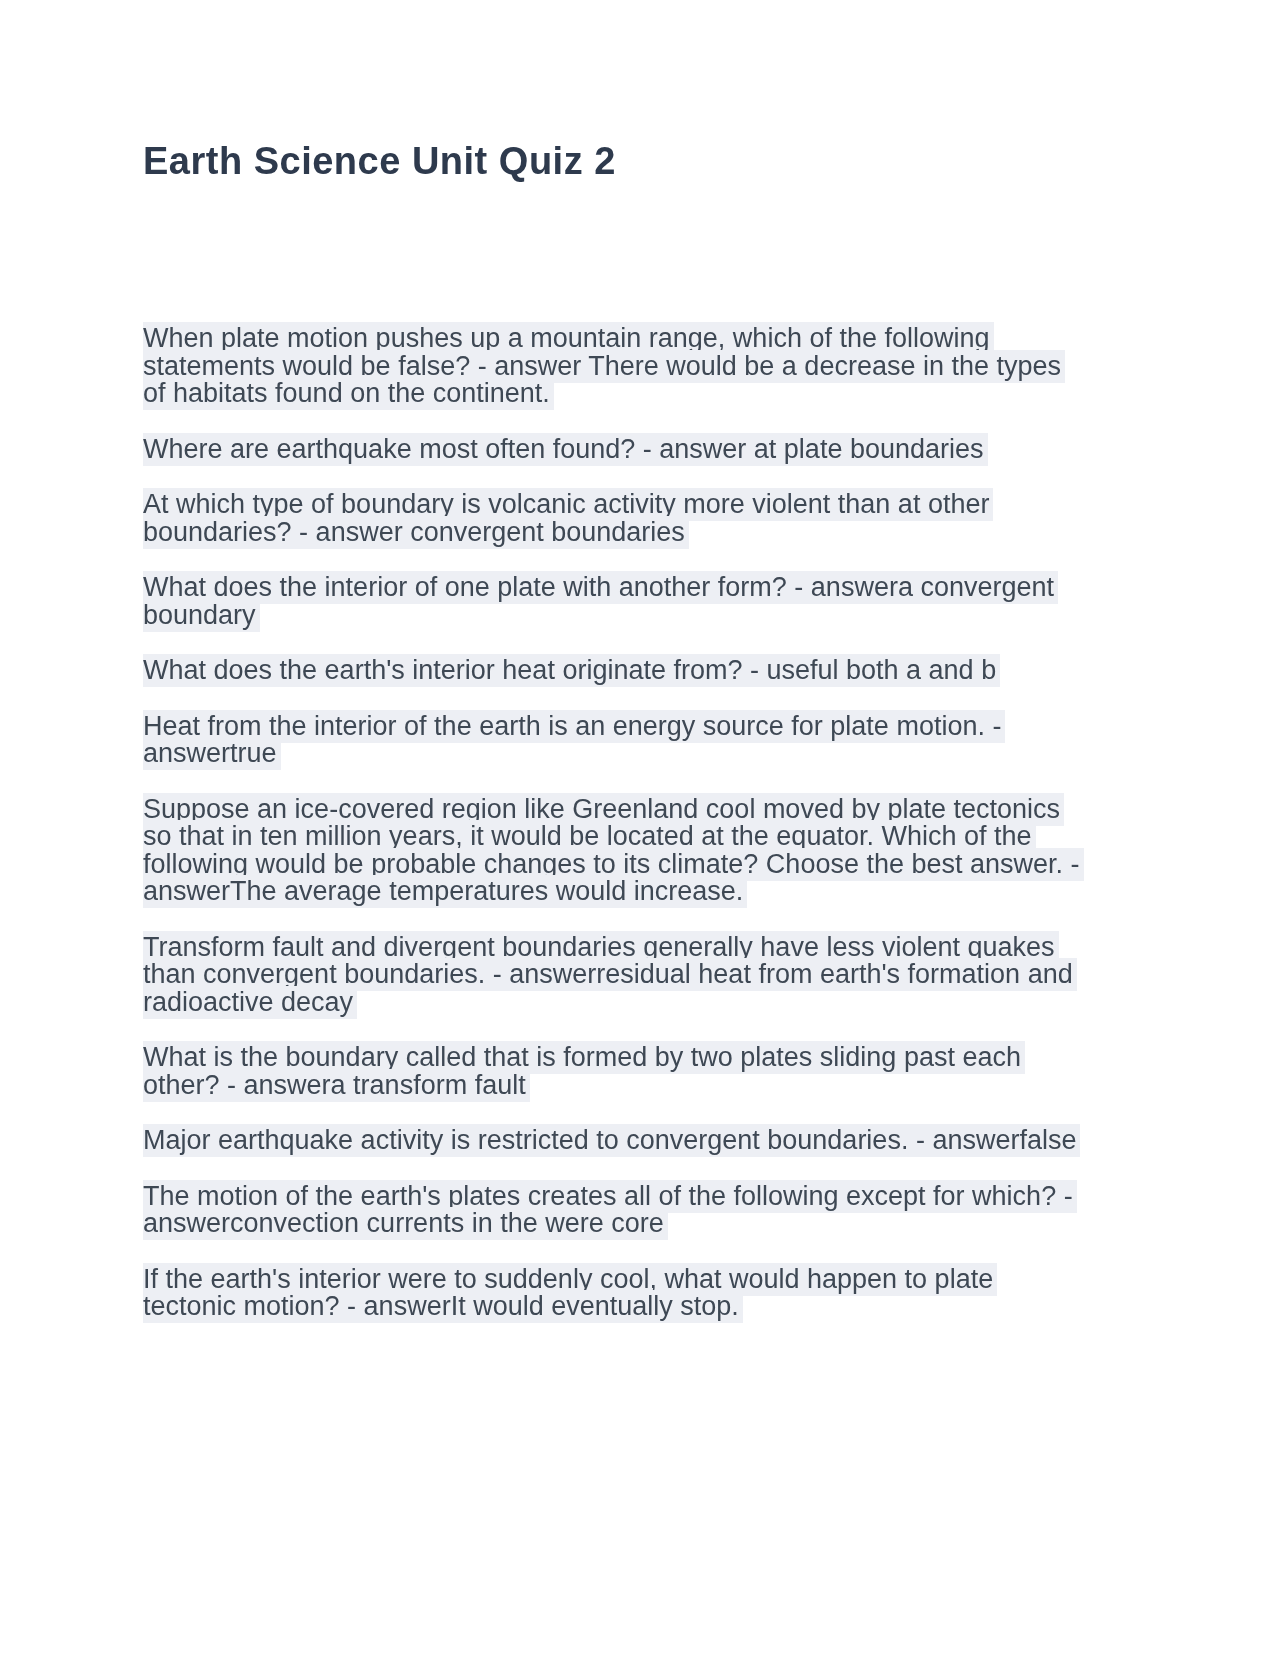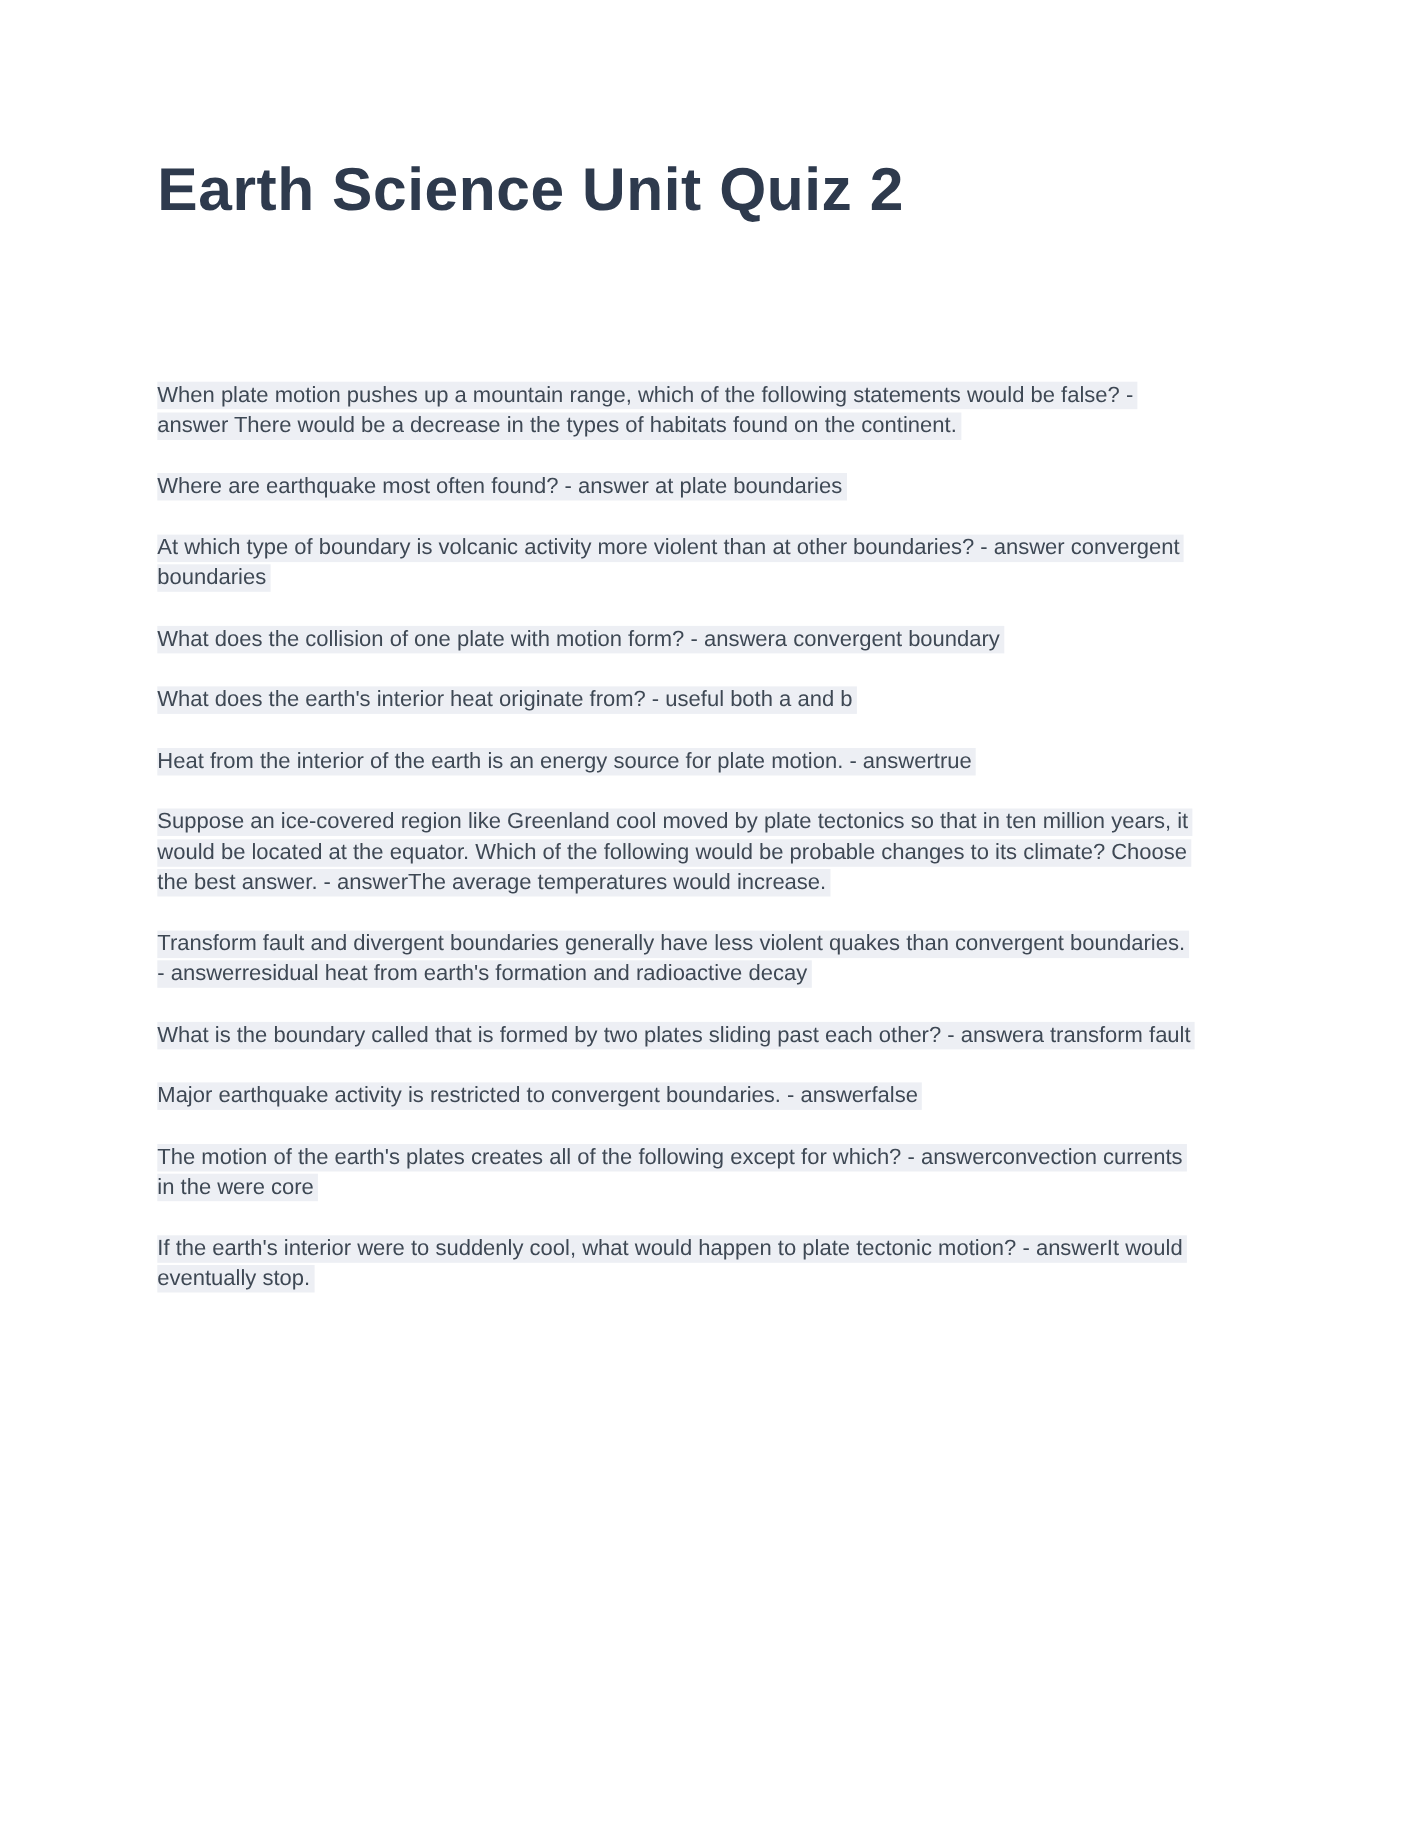--- a/index.html
+++ b/index.html
@@ -16,30 +16,30 @@
     overflow: hidden;
     box-sizing: border-box;
   }
   .content {
     position: absolute;
     left: 143px;
     top: 140px;
     width: 945px;
   }
   .doc-title {
-    font-size: 55px;
+    font-size: 38px;
     font-weight: 700;
     color: #2e3a4d;
     margin: 0 0 58px 0;
     letter-spacing: 0.5px;
     font-family: "Liberation Sans", sans-serif;
   }
   .para {
     margin: 0 0 28px 0;
-    font-size: 20px;
+    font-size: 27px;
     line-height: 27.5px;
     color: #3e4854;
   }
   .para .hl {
     background: #edeff4;
     box-decoration-break: clone;
     -webkit-box-decoration-break: clone;
     padding: 1px 4px 2px 0;
   }
   .title-gap {
@@ -50,21 +50,21 @@
 <body>
 
 <div class="page">
   <div class="content">
     <h1 class="doc-title">Earth Science Unit Quiz 2</h1>
     <div class="title-gap"></div>
 
     <p class="para"><span class="hl">When plate motion pushes up a mountain range, which of the following statements would be false? - answer There would be a decrease in the types of habitats found on the continent.</span></p>
     <p class="para"><span class="hl">Where are earthquake most often found? - answer at plate boundaries</span></p>
     <p class="para"><span class="hl">At which type of boundary is volcanic activity more violent than at other boundaries? - answer convergent boundaries</span></p>
-    <p class="para"><span class="hl">What does the collision of one plate with motion form? - answera convergent boundary</span></p>
+    <p class="para"><span class="hl">What does the interior of one plate with another form? - answera convergent boundary</span></p>
     <p class="para"><span class="hl">What does the earth's interior heat originate from? - useful both a and b</span></p>
     <p class="para"><span class="hl">Heat from the interior of the earth is an energy source for plate motion. - answertrue</span></p>
     <p class="para"><span class="hl">Suppose an ice-covered region like Greenland cool moved by plate tectonics so that in ten million years, it would be located at the equator. Which of the following would be probable changes to its climate? Choose the best answer. - answerThe average temperatures would increase.</span></p>
     <p class="para"><span class="hl">Transform fault and divergent boundaries generally have less violent quakes than convergent boundaries. - answerresidual heat from earth's formation and radioactive decay</span></p>
     <p class="para"><span class="hl">What is the boundary called that is formed by two plates sliding past each other? - answera transform fault</span></p>
     <p class="para"><span class="hl">Major earthquake activity is restricted to convergent boundaries. - answerfalse</span></p>
     <p class="para"><span class="hl">The motion of the earth's plates creates all of the following except for which? - answerconvection currents in the were core</span></p>
     <p class="para"><span class="hl">If the earth's interior were to suddenly cool, what would happen to plate tectonic motion? - answerIt would eventually stop.</span></p>
   </div>
 </div>

